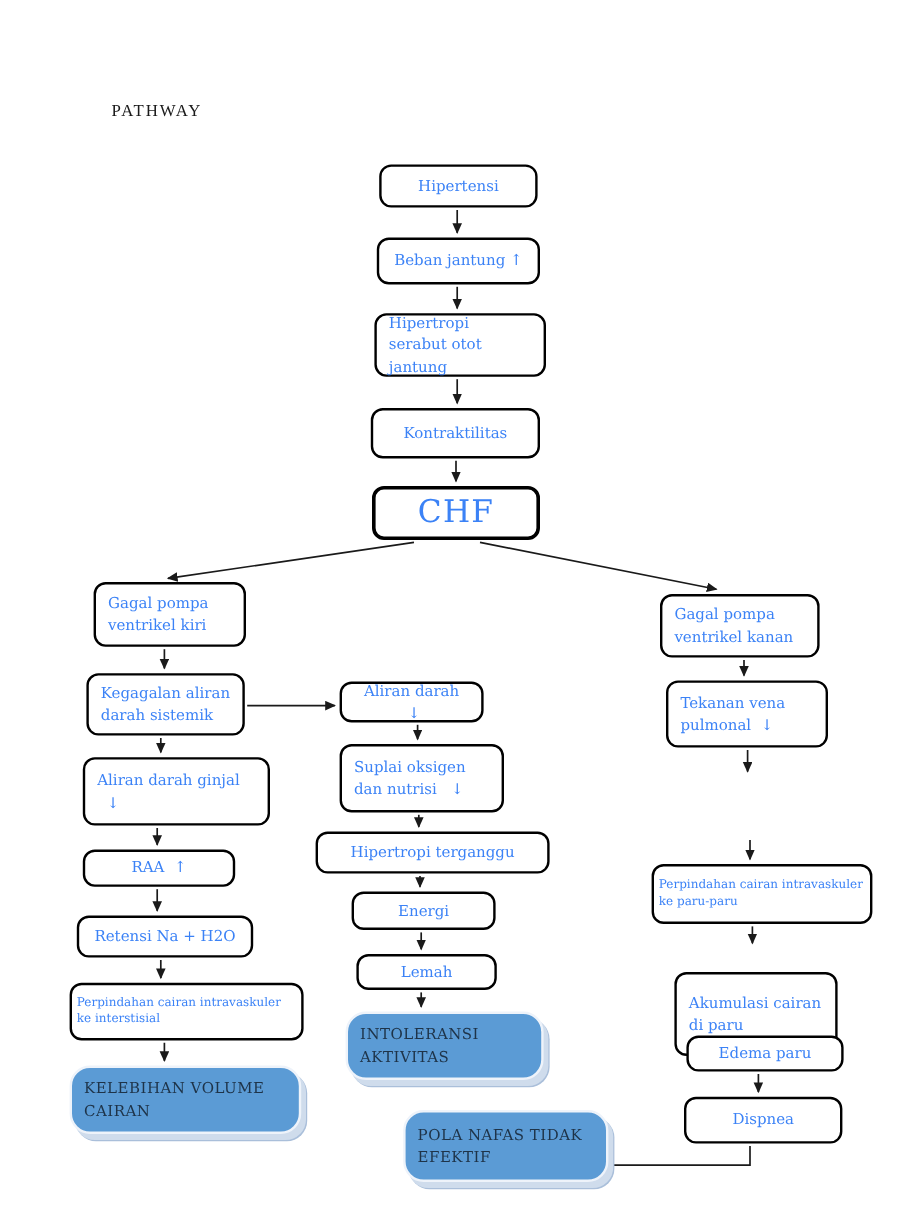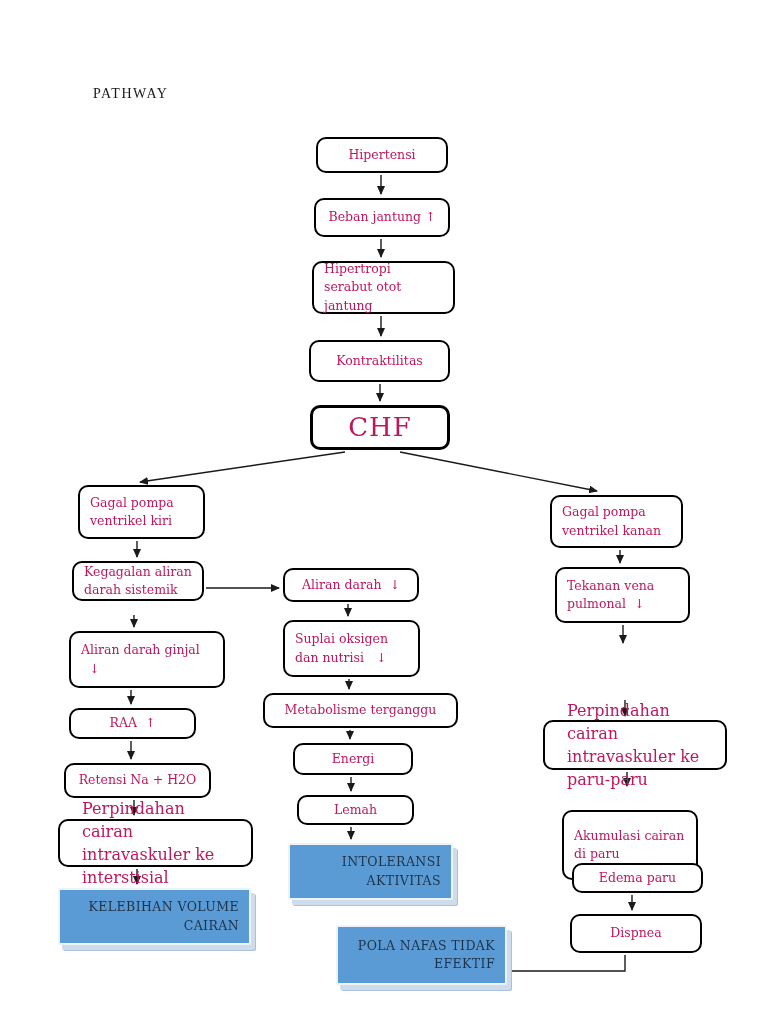--- a/index.html
+++ b/index.html
@@ -26,33 +26,33 @@
     background: #ffffff;
     border: 2.6px solid #000000;
     border-radius: 10px;
     display: flex;
     align-items: center;
     justify-content: flex-start;
     text-align: left;
     padding: 3px 10px;
     font-size: 12.5px;
     line-height: 1.45;
-    color: #be185d;
+    color: #3b82f6;
   }
   .center { justify-content: center; text-align: center; }
   .big { font-size: 26px; letter-spacing: 1px; }
-  .small { font-size: 16px; padding: 3px 22px; }
+  .small { font-size: 10px; padding: 3px 4px; }
   .dx {
     background: #5b9bd5;
     border: 2px solid #eef3fa;
-    border-radius: 2px;
+    border-radius: 17px;
     box-shadow: 4px 5px 0 0 #cfdcec, 5px 6px 0 0 #aabfda;
     color: #1e3348;
     justify-content: center;
-    text-align: right;
+    text-align: left;
     letter-spacing: 0.4px;
   }
   .edges {
     position: absolute;
     left: 0; top: 0;
     width: 768px; height: 1024px;
     pointer-events: none;
   }
   .edges line, .edges polyline {
     stroke: #1a1a1a;
@@ -100,30 +100,30 @@
     <polyline points="625,955 625,971 490,971" marker-end="url(#ah)"></polyline>
   </svg>
 
   <div class="node center" style="left:316px;top:137px;width:132px;height:36px">Hipertensi</div>
   <div class="node center" style="left:314px;top:198px;width:136px;height:39px">Beban jantung ↑</div>
   <div class="node" style="left:312px;top:261px;width:143px;height:53px">Hipertropi serabut otot jantung</div>
   <div class="node center big" style="left:310px;top:405px;width:140px;height:45px;border-width:3px">CHF</div>
   <div class="node center" style="left:309px;top:340px;width:141px;height:42px">Kontraktilitas</div>
 
   <div class="node" style="left:78px;top:485px;width:127px;height:54px">Gagal pompa ventrikel kiri</div>
-  <div class="node" style="left:72px;top:561px;width:132px;height:40px">Kegagalan aliran darah sistemik</div>
+  <div class="node" style="left:72px;top:561px;width:132px;height:52px">Kegagalan aliran darah sistemik</div>
   <div class="node" style="left:69px;top:631px;width:156px;height:57px">Aliran darah ginjal &nbsp;&nbsp;↓</div>
   <div class="node center" style="left:69px;top:708px;width:127px;height:31px">RAA &nbsp;↑</div>
   <div class="node center" style="left:64px;top:763px;width:147px;height:35px">Retensi Na + H2O</div>
   <div class="node small" style="left:58px;top:819px;width:195px;height:48px">Perpindahan cairan intravaskuler ke interstisial</div>
   <div class="node dx" style="left:58px;top:888px;width:193px;height:57px">KELEBIHAN VOLUME CAIRAN</div>
 
-  <div class="node center" style="left:283px;top:568px;width:136px;height:34px">Aliran darah &nbsp;↓</div>
+  <div class="node center" style="left:283px;top:568px;width:120px;height:34px">Aliran darah &nbsp;↓</div>
   <div class="node" style="left:283px;top:620px;width:137px;height:57px">Suplai oksigen dan nutrisi &nbsp;&nbsp;↓</div>
-  <div class="node center" style="left:263px;top:693px;width:195px;height:35px">Metabolisme terganggu</div>
+  <div class="node center" style="left:263px;top:693px;width:195px;height:35px">Hipertropi terganggu</div>
   <div class="node center" style="left:293px;top:743px;width:120px;height:32px">Energi</div>
   <div class="node center" style="left:297px;top:795px;width:117px;height:30px">Lemah</div>
   <div class="node dx" style="left:288px;top:843px;width:165px;height:57px">INTOLERANSI AKTIVITAS</div>
   <div class="node dx" style="left:336px;top:925px;width:171px;height:60px">POLA NAFAS TIDAK EFEKTIF</div>
 
   <div class="node" style="left:550px;top:495px;width:133px;height:53px">Gagal pompa ventrikel kanan</div>
   <div class="node" style="left:555px;top:567px;width:135px;height:56px">Tekanan vena pulmonal &nbsp;↓</div>
   <div class="node small" style="left:543px;top:720px;width:184px;height:50px">Perpindahan cairan intravaskuler ke paru-paru</div>
   <div class="node" style="left:562px;top:810px;width:136px;height:70px">Akumulasi cairan di paru</div>
   <div class="node center" style="left:572px;top:863px;width:131px;height:30px">Edema paru</div>

